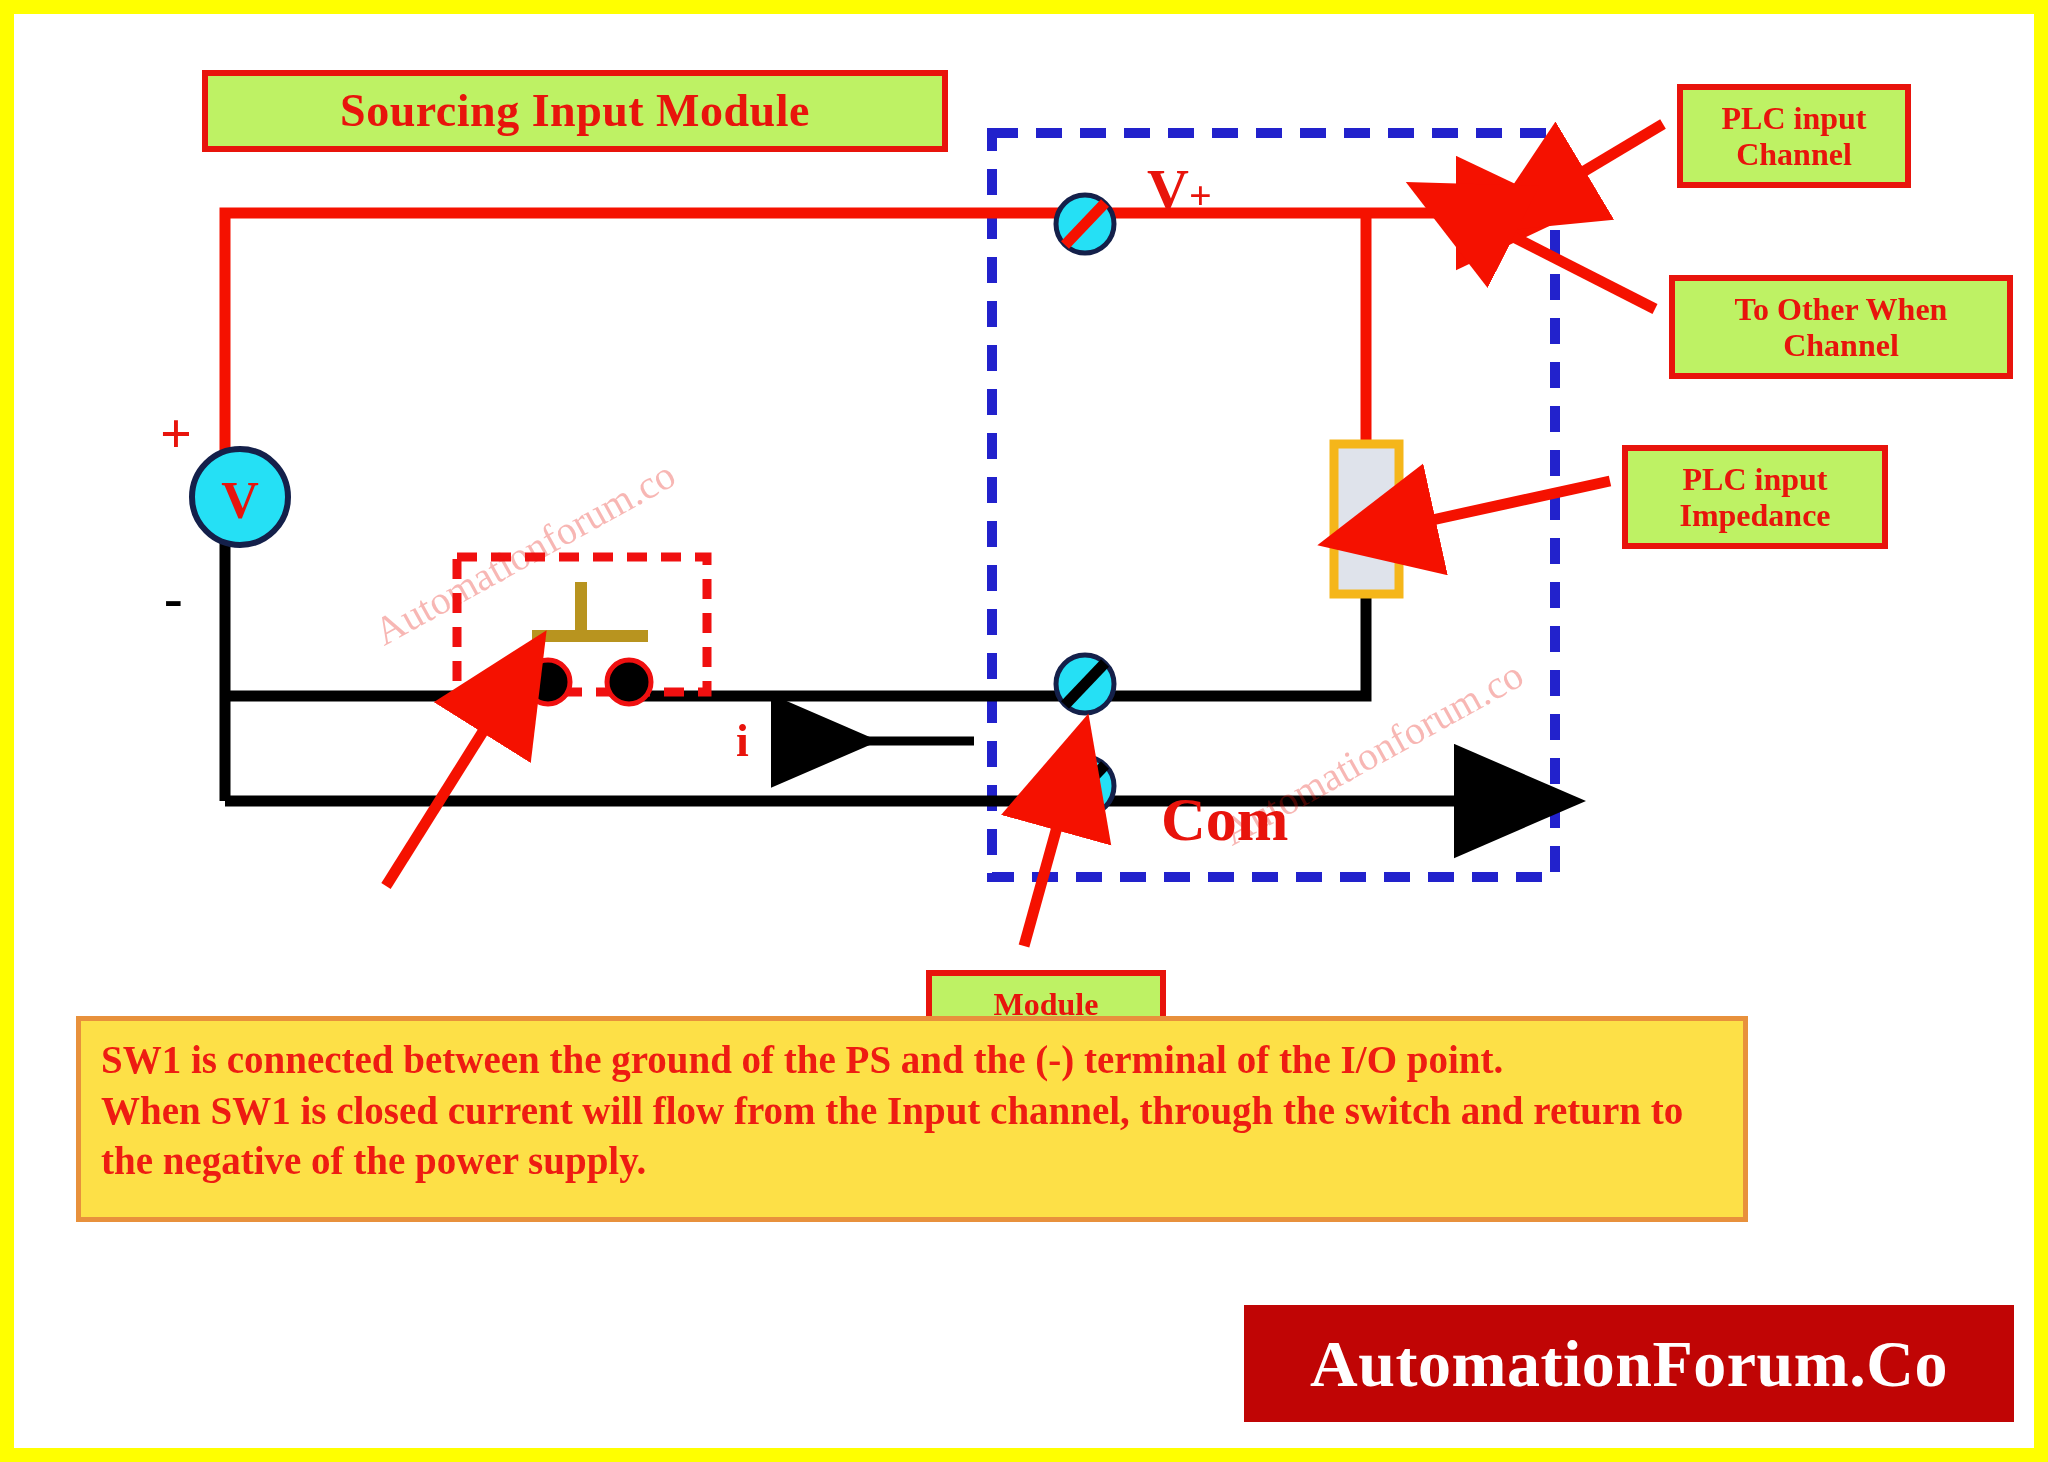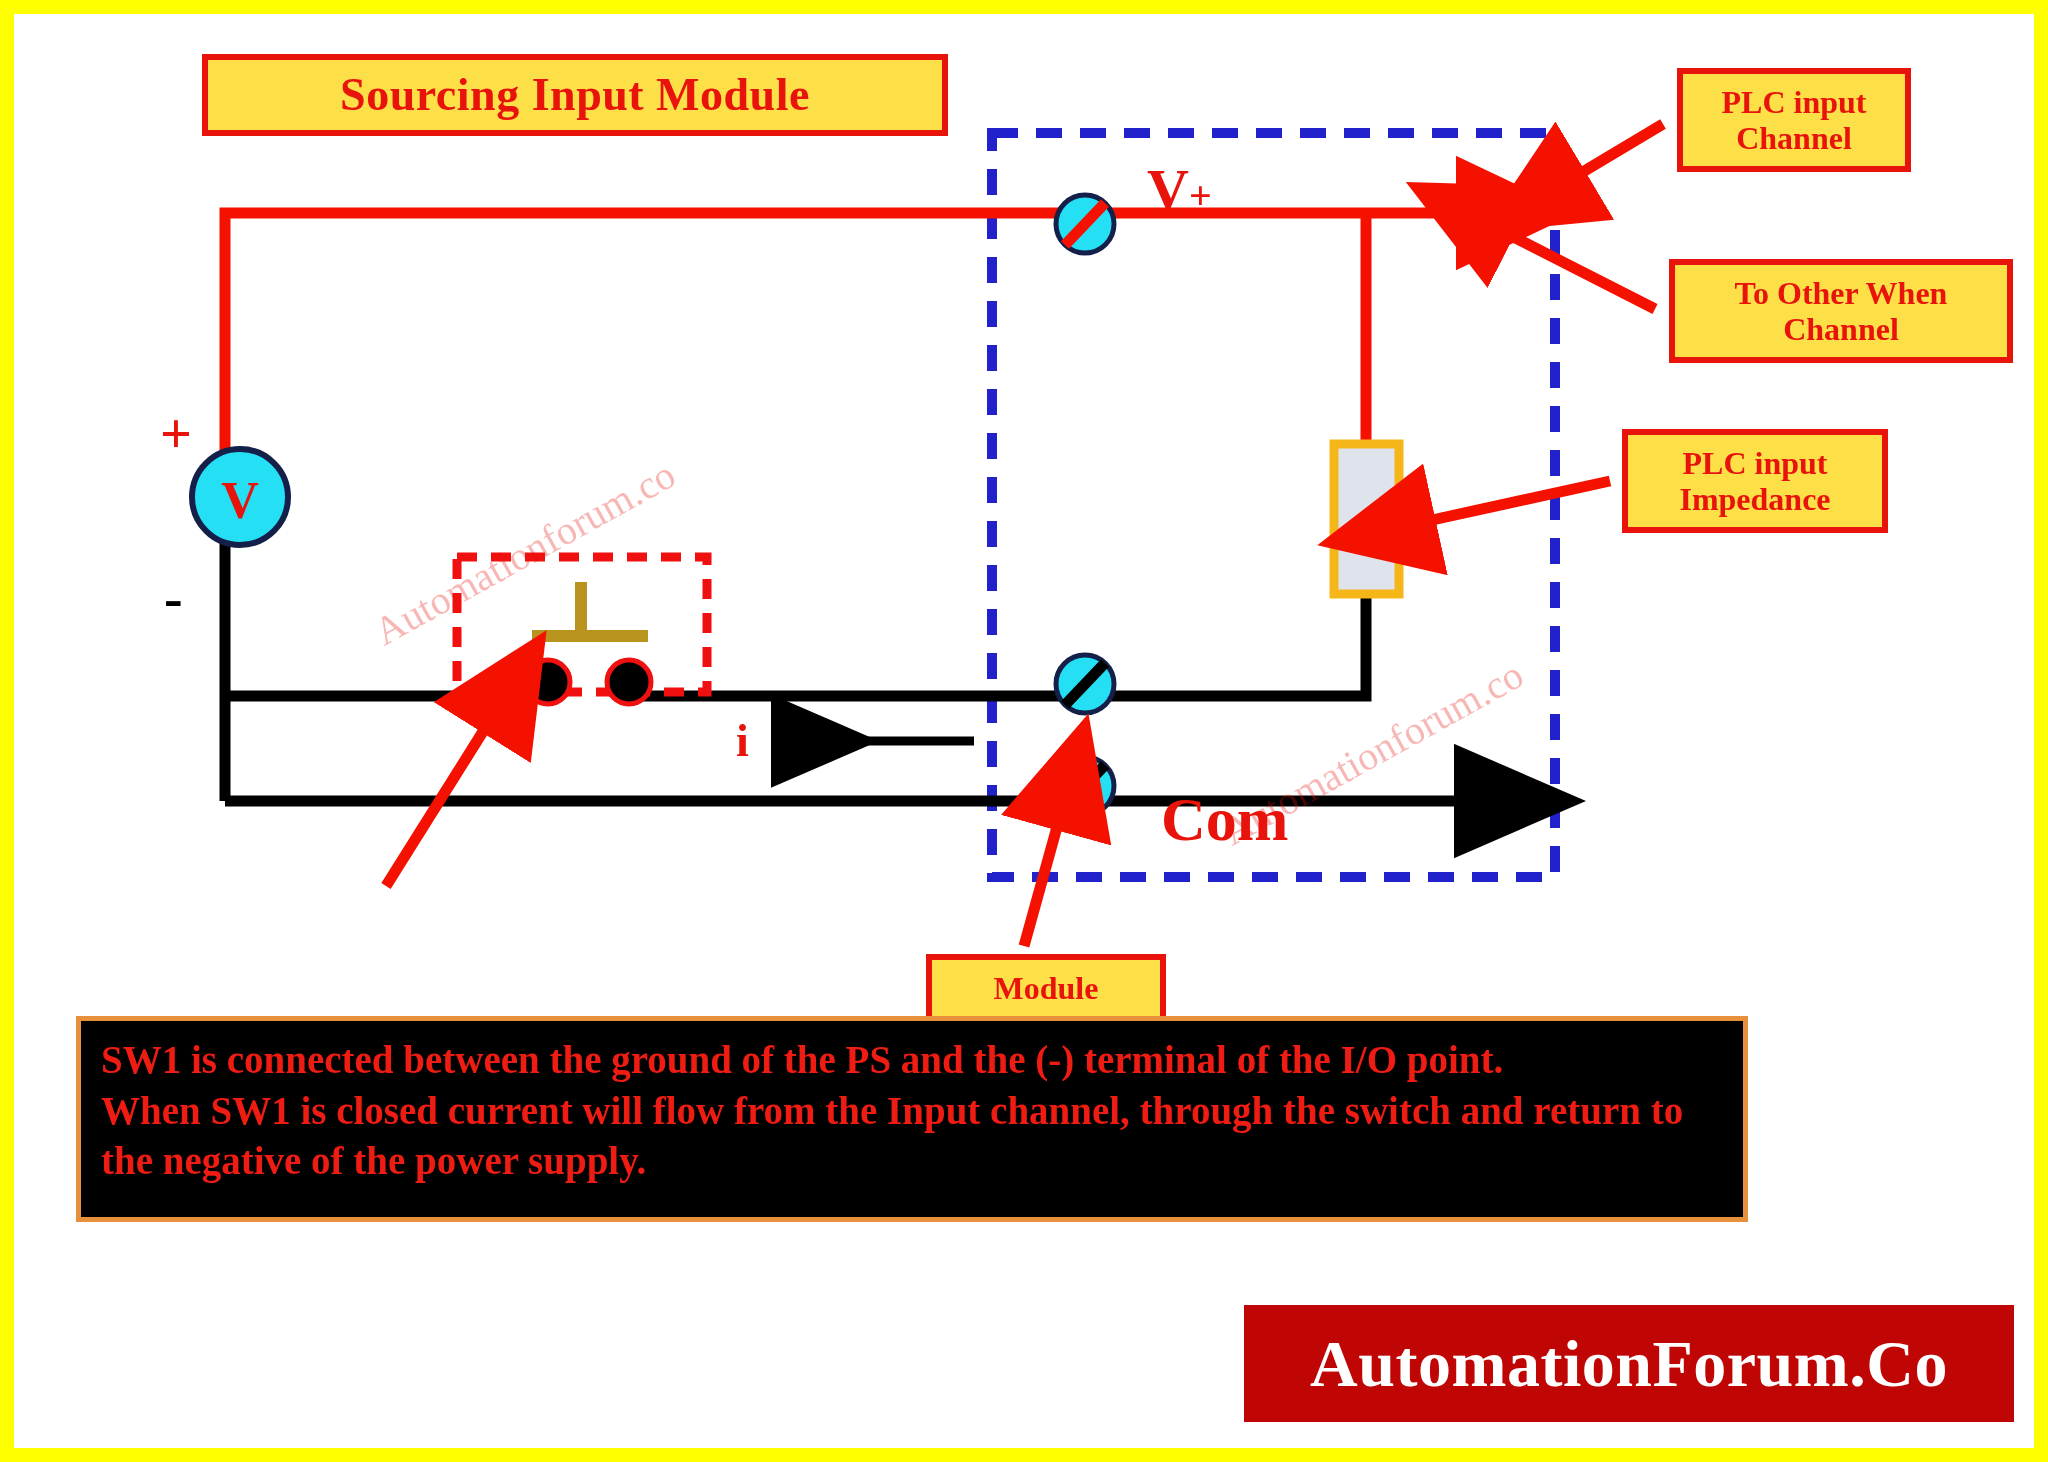--- a/index.html
+++ b/index.html
@@ -16,30 +16,31 @@
     left:14px;top:14px;
     width:2020px;height:1434px;
     background:#ffffff;
     overflow:hidden;
   }
   svg.layer{position:absolute;left:0;top:0;width:2020px;height:1434px;overflow:visible;}
 
   
   .callout{
     position:absolute;
-    background:#fde047;
+    background:#bef264;
     border:6px solid #e8140c;
     color:#e8140c;
     font-weight:bold;
     font-family:"Liberation Serif", serif;
     text-align:center;
     line-height:1.14;
     display:flex;align-items:center;justify-content:center;
     box-sizing:border-box;
     white-space:pre-line;
+    margin-top:16px;
   }
   #title-box{
     left:188px;top:40px;width:746px;height:82px;
     font-size:46px;letter-spacing:.5px;
   }
   #plc-input-channel-box{ left:1663px;top:54px;width:234px;height:104px;font-size:32px; }
   #other-input-channel-box{ left:1655px;top:245px;width:344px;height:104px;font-size:32px; }
   #plc-impedance-box{ left:1608px;top:415px;width:266px;height:104px;font-size:32px; }
   #switch-box{ left:176px;top:880px;width:272px;height:104px;font-size:32px; }
   #common-box{ left:912px;top:940px;width:240px;height:68px;font-size:32px; }
@@ -50,21 +51,21 @@
   #label-vplus .plus{font-size:40px;}
   #label-com{left:1147px;top:770px;font-size:62px;}
   #label-i{left:722px;top:700px;font-size:46px;}
   #label-plus{left:146px;top:392px;font-size:56px;line-height:1;}
   #label-minus{left:150px;top:556px;font-size:56px;color:#000000;line-height:1;}
   #label-v{position:absolute;left:183px;top:457px;width:86px;text-align:center;font-size:52px;color:#e8140c;font-weight:bold;font-family:"Liberation Serif",serif;}
 
   
   #description-panel{
     position:absolute;left:62px;top:1002px;width:1672px;height:206px;
-    background:#000000;border:5px solid #e8913c;
+    background:#fde047;border:5px solid #e8913c;
     box-sizing:border-box;
     padding:14px 20px 0 20px;
     color:#ee1c12;font-weight:bold;font-size:39px;line-height:1.30;
     font-family:"Liberation Serif", serif;
     white-space:pre-line;
   }
 
   
   #logo-badge{
     position:absolute;left:1230px;top:1291px;width:770px;height:117px;

